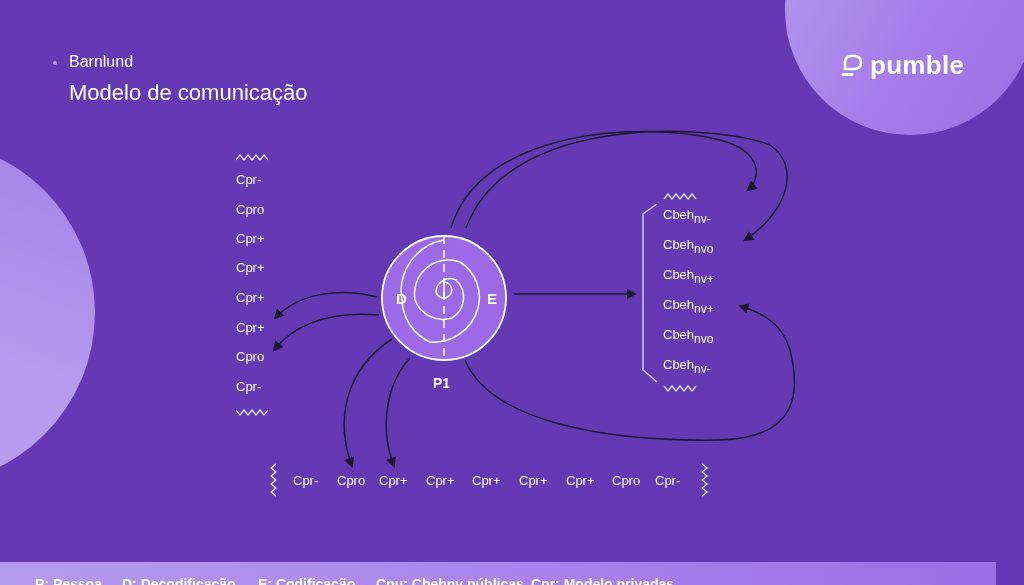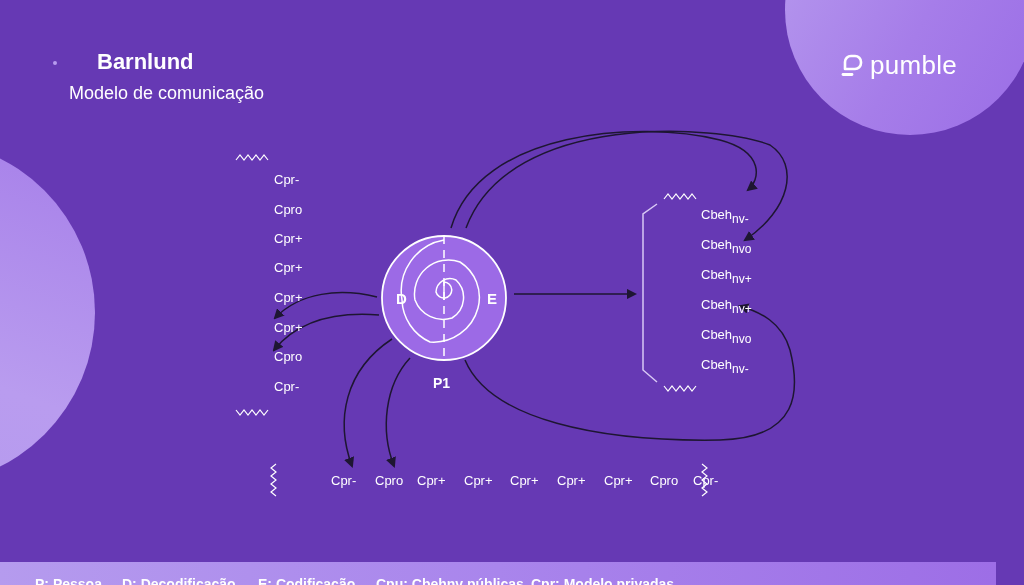--- a/index.html
+++ b/index.html
@@ -1,26 +1,26 @@
 <!DOCTYPE html>
 <html><head>
 <meta charset="utf-8">
 <style>
   html,body{margin:0;padding:0;}
   body{width:1024px;height:585px;overflow:hidden;background:#6639b4;font-family:"Liberation Sans","DejaVu Sans",sans-serif;color:#fff;position:relative;}
   .bg-circle-tr{position:absolute;left:785px;top:-115px;width:250px;height:250px;border-radius:50%;background:linear-gradient(120deg,#b79bee 0%,#a67de9 55%,#9a6de6 100%);}
   .bg-circle-left{position:absolute;left:-250px;top:140px;width:345px;height:345px;border-radius:50%;background:linear-gradient(200deg,#a67fe9 0%,#b99cef 60%,#b49aee 100%);}
   .title-block{position:absolute;left:53px;top:48px;}
   .title-dot{position:absolute;left:0;top:13px;width:4px;height:4px;border-radius:50%;background:#b79bee;}
-  .title-main{position:absolute;left:16px;top:0;font-size:22px;font-weight:bold;white-space:nowrap;line-height:28px;margin-left:28px;}
-  .title-sub{position:absolute;left:16px;top:31px;font-size:18px;white-space:nowrap;line-height:28px;}
+  .title-main{position:absolute;left:16px;top:0;font-size:16px;font-weight:normal;white-space:nowrap;line-height:28px;}
+  .title-sub{position:absolute;left:16px;top:31px;font-size:22px;white-space:nowrap;line-height:28px;}
   .logo{position:absolute;left:840px;top:51px;display:flex;align-items:center;}
-  .logo-text{font-size:26px;font-weight:normal;letter-spacing:0.3px;margin-left:6px;line-height:28px;}
+  .logo-text{font-size:26px;font-weight:bold;letter-spacing:0.3px;margin-left:6px;line-height:28px;}
   svg.diagram{position:absolute;left:0;top:0;}
-  .lbl{position:absolute;font-size:13px;white-space:nowrap;line-height:16px;margin-left:38px;}
+  .lbl{position:absolute;font-size:13px;white-space:nowrap;line-height:16px;}
   .lbl sub{font-size:12px;vertical-align:-4px;line-height:0;}
   .legend{position:absolute;left:0;top:562px;width:996px;height:44px;background:linear-gradient(90deg,#b59bee 0%,#a985ec 50%,#9d6ee6 100%);display:flex;align-items:center;}
   .legend-item{font-size:14px;font-weight:bold;white-space:nowrap;position:absolute;top:14px;}
   .circle-letter{position:absolute;font-size:15px;font-weight:bold;}
 </style>
 </head>
 <body>
 
 <div class="bg-circle-tr"></div>
 <div class="bg-circle-left"></div>

